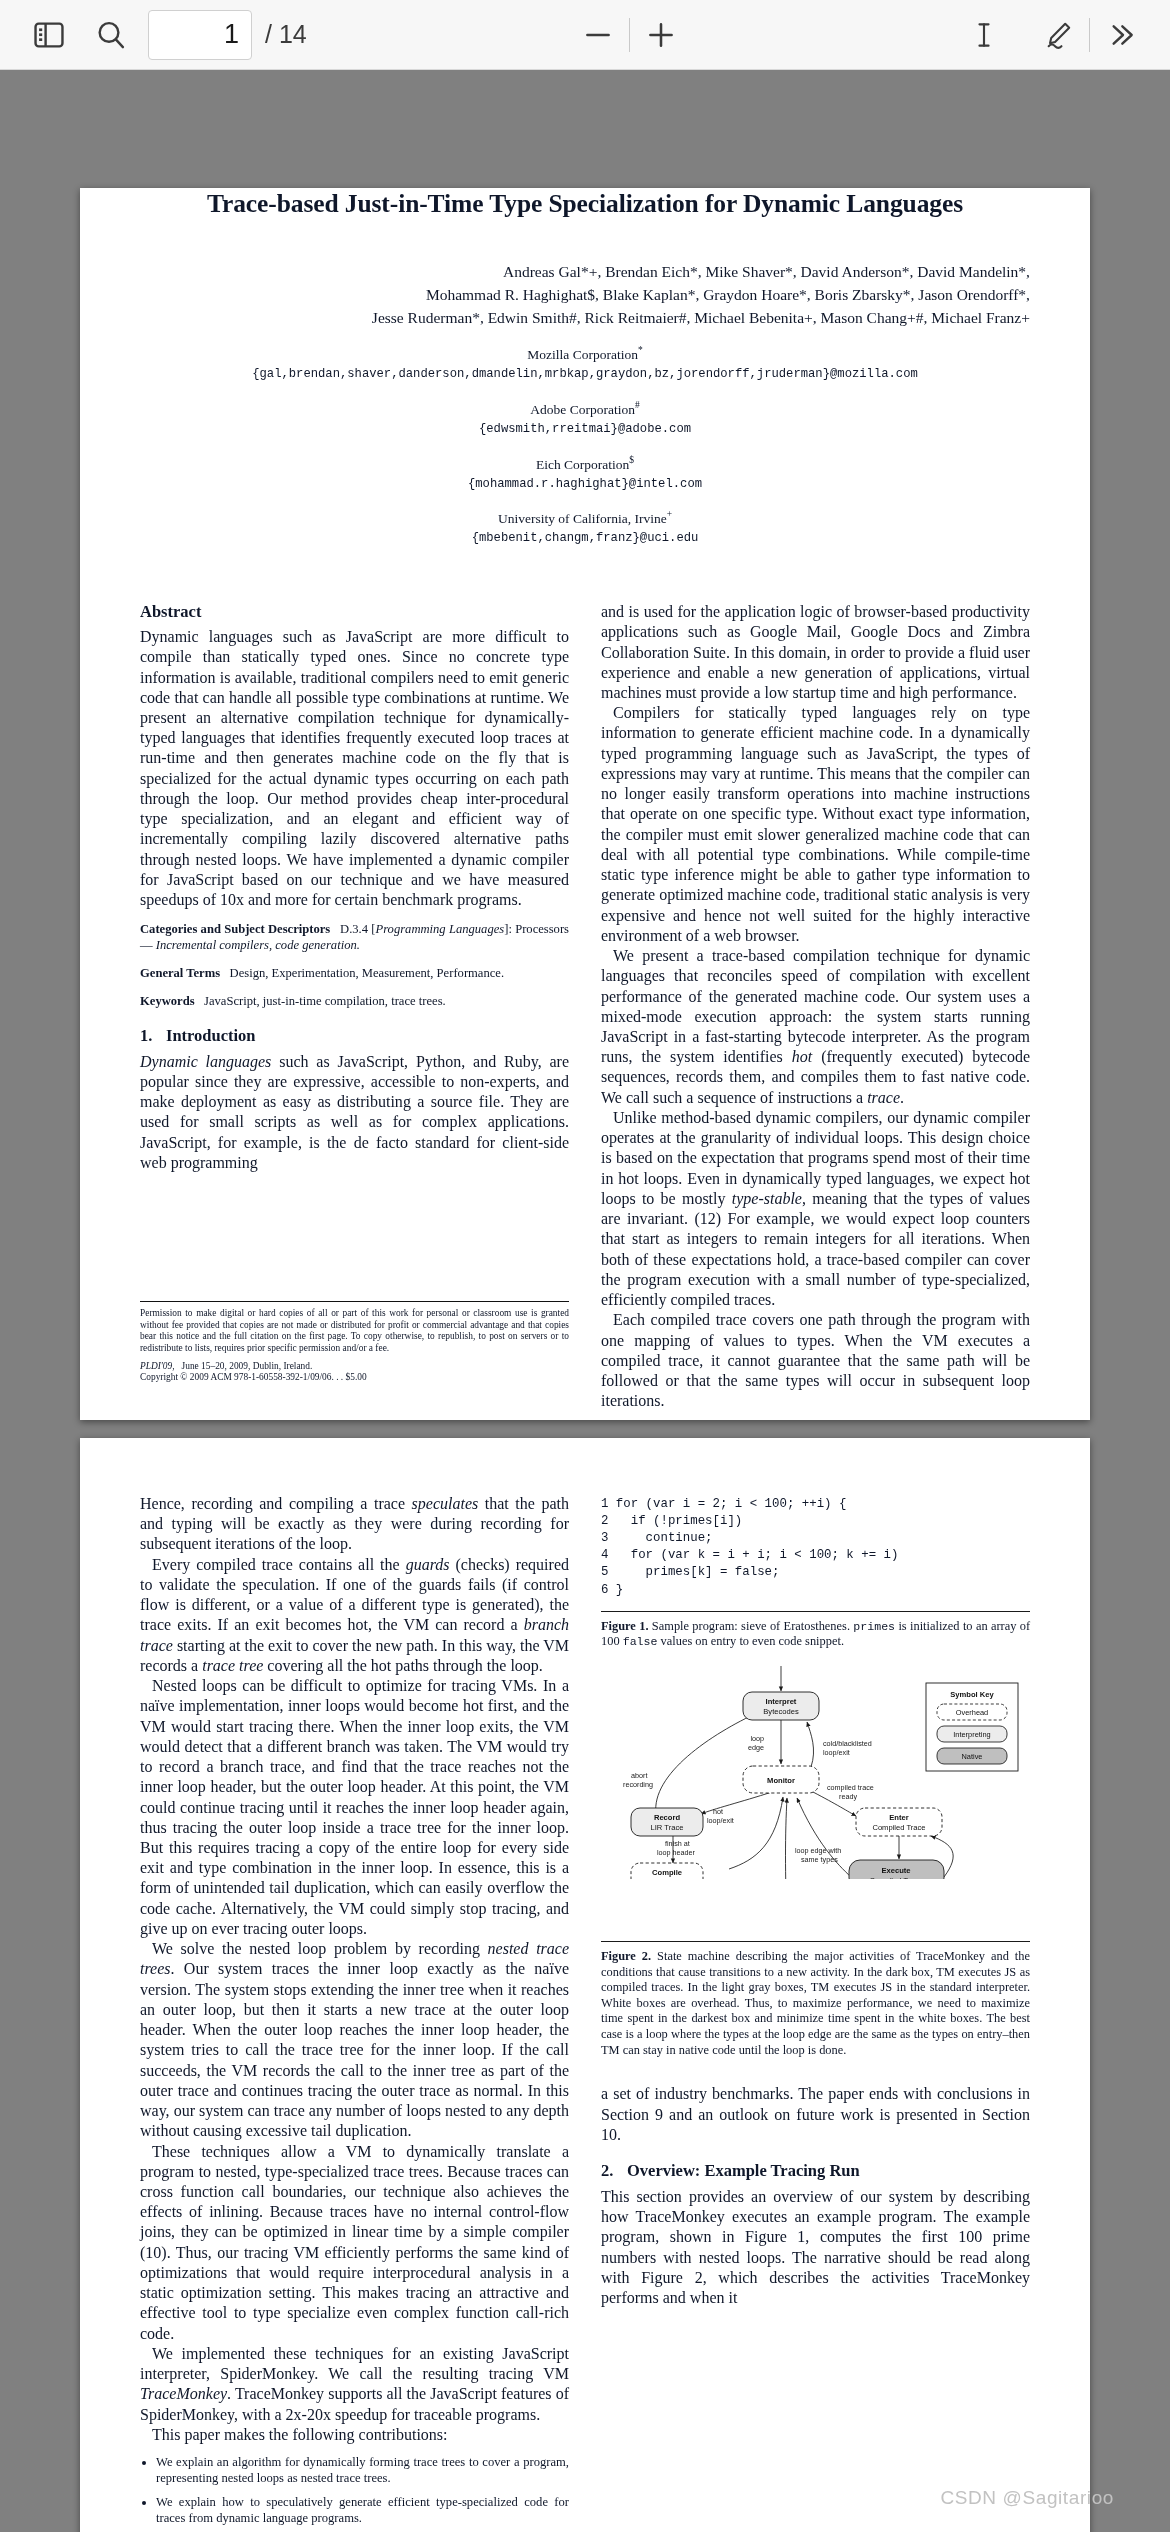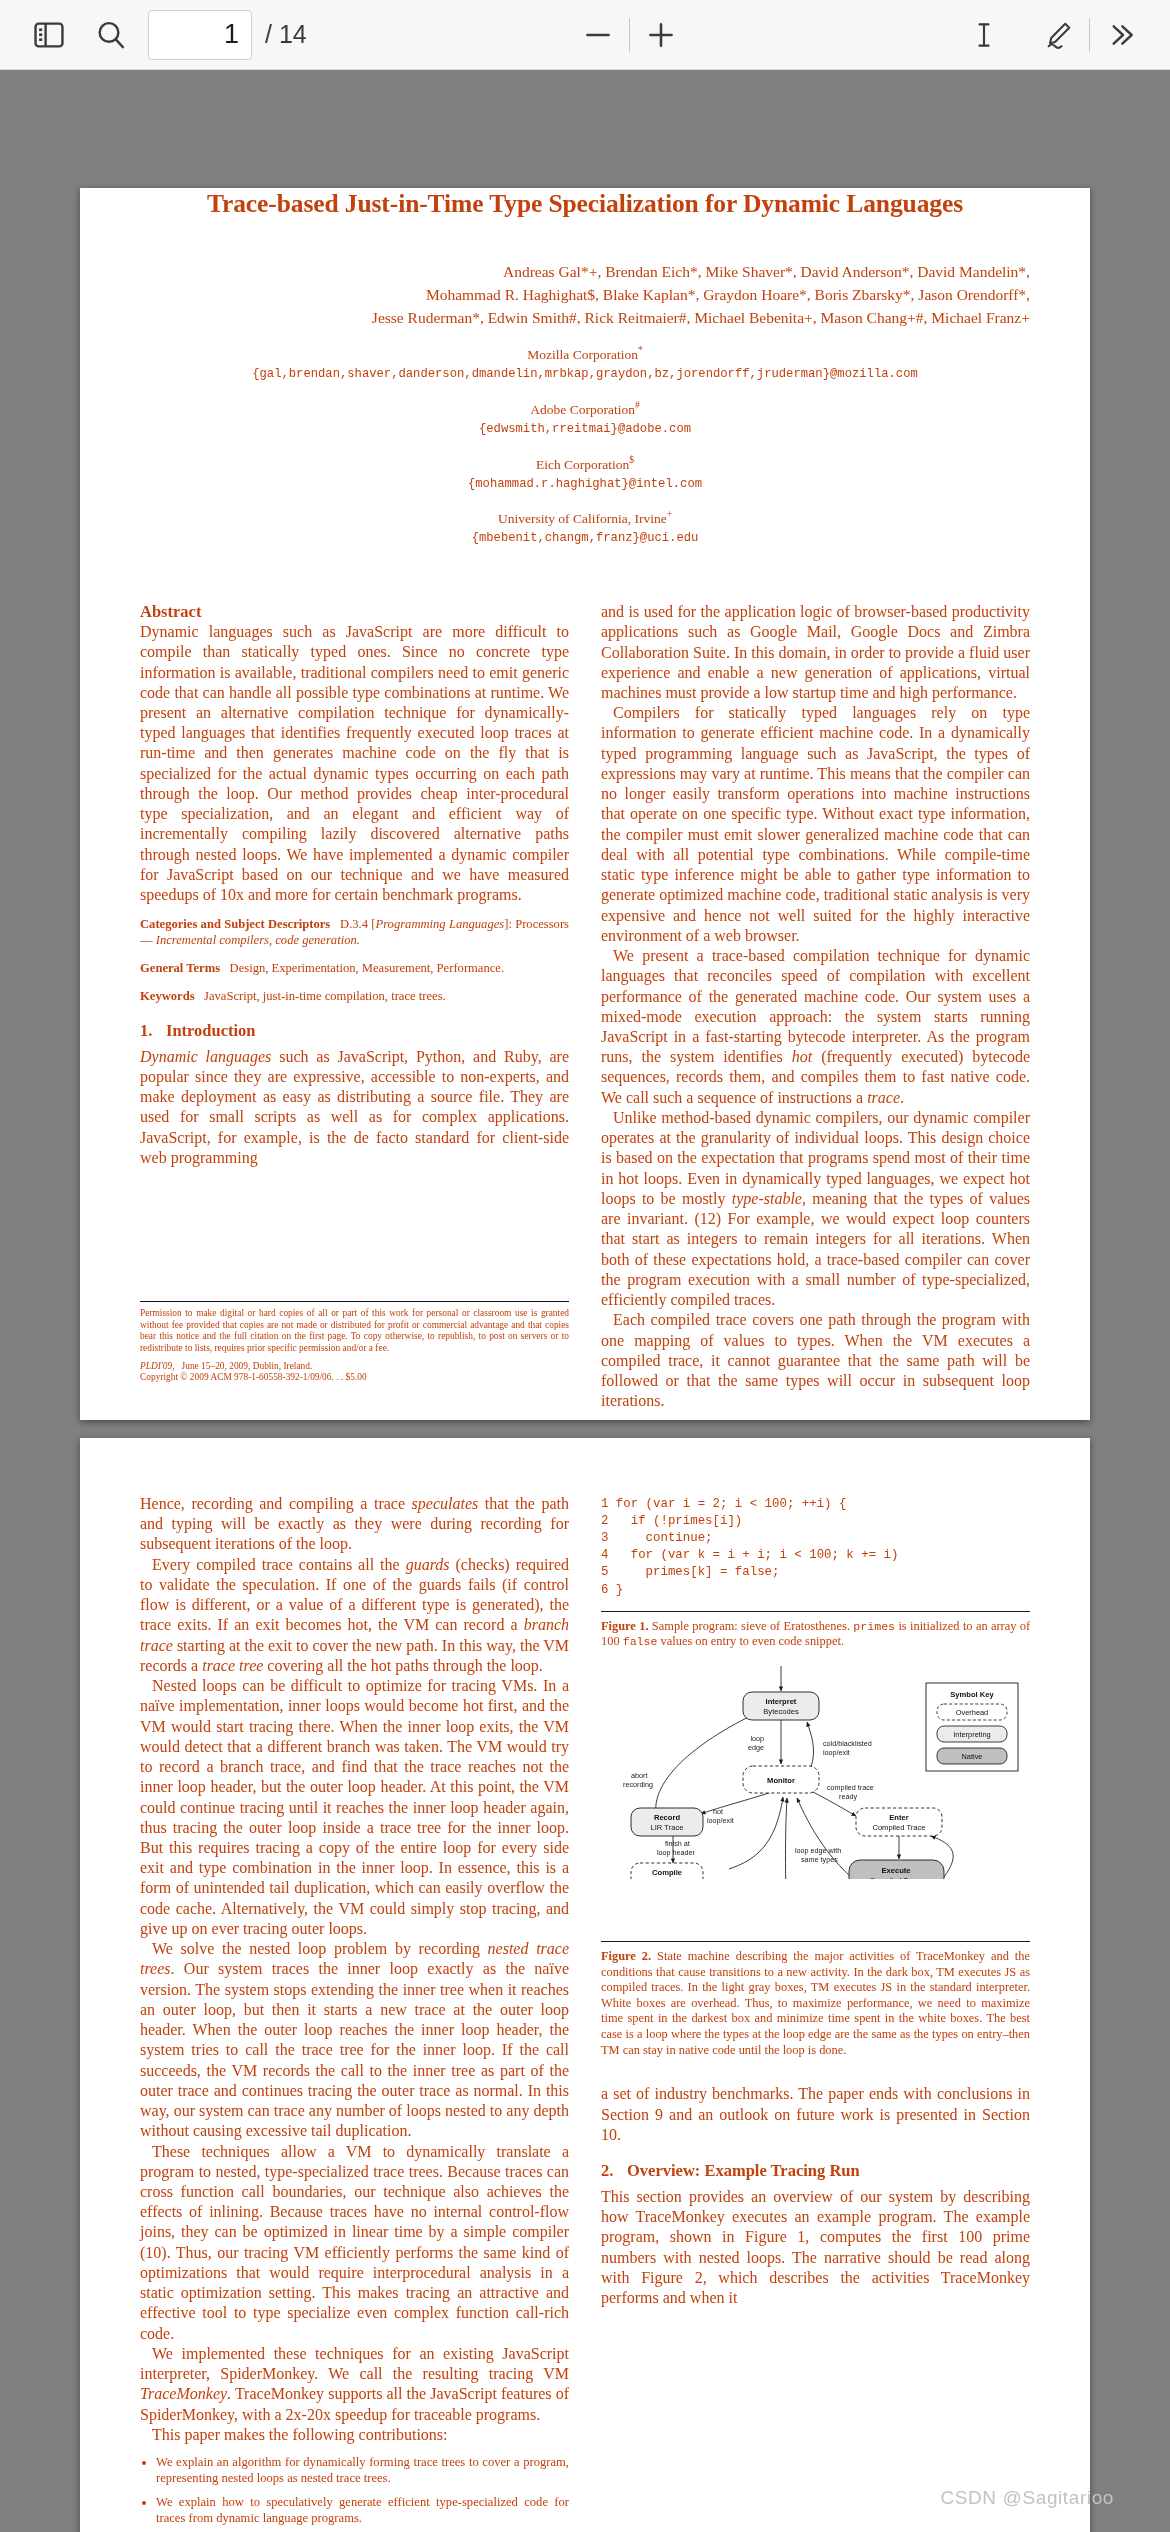--- a/index.html
+++ b/index.html
@@ -68,21 +68,21 @@
     background: #ffffff;
     box-shadow: 0 2px 7px rgba(0,0,0,0.45);
     padding: 0;
   }
   #page1 { height: 1232px; margin-top: 20px; }
   #page2 { height: 1290px; }
 
   .sheet-inner { padding: 0 60px; position: relative; height: 100%; }
 
   
-  .paper { font-family: "Liberation Serif", serif; color: #c2410c; }
+  .paper { font-family: "Liberation Serif", serif; color: #0f172a; }
   .title {
     text-align: center;
     font-size: 25.5px;
     font-weight: bold;
     line-height: 1.28;
     margin-top: 118px;
     letter-spacing: -0.1px;
   }
   .authors {
     text-align: right;
@@ -99,20 +99,21 @@
   }
 
   .cols {
     display: flex;
     gap: 32px;
     margin-top: 54px;
   }
   .col { width: 429px; }
   .h-sec {
     font-size: 16.5px; font-weight: bold;
+    margin-bottom: 5px;
   }
   .h-num { font-size: 16.5px; font-weight: bold; margin: 16px 0 6px 0; }
   .h-num .n { display: inline-block; width: 26px; }
   p.body {
     font-size: 16px;
     line-height: 1.265;
     text-align: justify;
     text-indent: 0;
     margin-bottom: 0;
     hyphens: auto;

